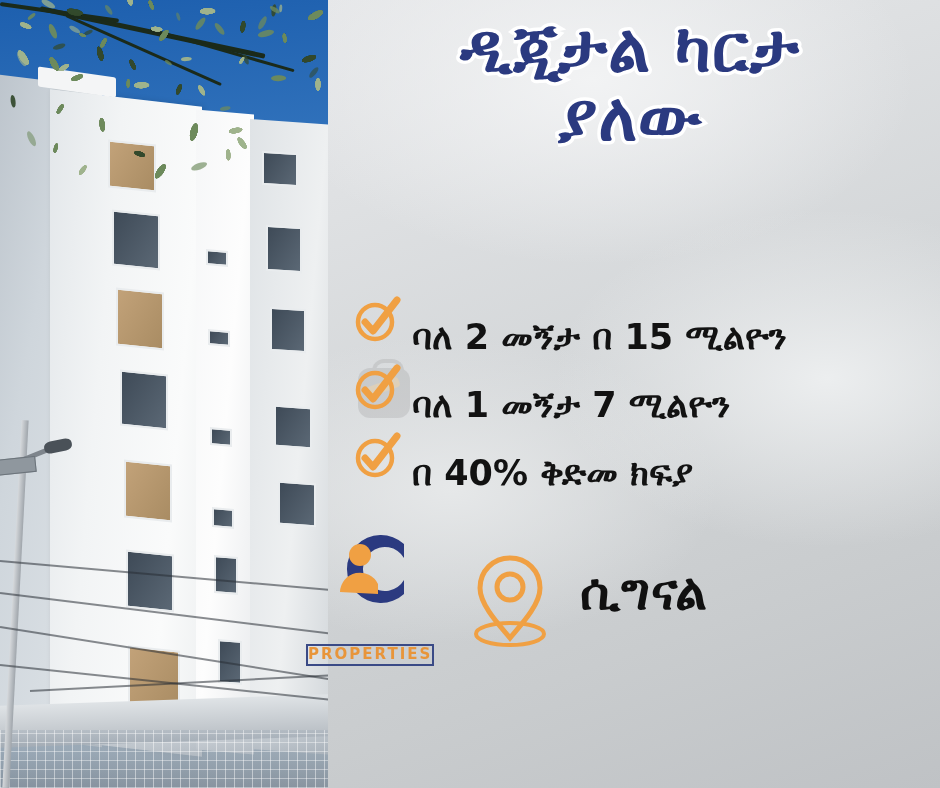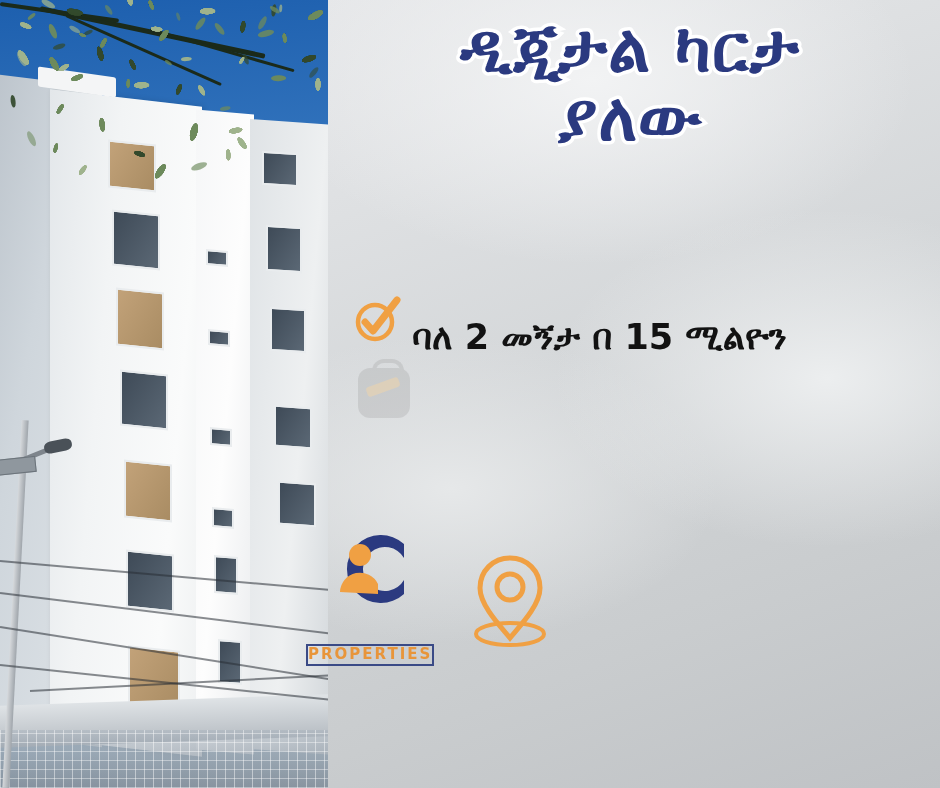--- a/index.html
+++ b/index.html
@@ -649,21 +649,39 @@
     <div class="bullet">
       <span class="chk">
         <svg width="50" height="50" viewBox="0 0 50 50">
           <circle cx="23" cy="27" r="17" fill="none" stroke="#F0A043" stroke-width="4.5"></circle>
           <path d="M13 27 L21 36 L45 5" fill="none" stroke="#F0A043" stroke-width="7" stroke-linecap="round" stroke-linejoin="round"></path>
         </svg>
       </span>
       <span class="btext">ባለ 2 መኝታ በ 15 ሚልዮን</span>
     </div>
 
-
+    <div class="bullet">
+      <span class="chk">
+        <svg width="50" height="50" viewBox="0 0 50 50">
+          <circle cx="23" cy="27" r="17" fill="none" stroke="#F0A043" stroke-width="4.5"></circle>
+          <path d="M13 27 L21 36 L45 5" fill="none" stroke="#F0A043" stroke-width="7" stroke-linecap="round" stroke-linejoin="round"></path>
+        </svg>
+      </span>
+      <span class="btext">ባለ 1 መኝታ 7 ሚልዮን</span>
+    </div>
+
+    <div class="bullet">
+      <span class="chk">
+        <svg width="50" height="50" viewBox="0 0 50 50">
+          <circle cx="23" cy="27" r="17" fill="none" stroke="#F0A043" stroke-width="4.5"></circle>
+          <path d="M13 27 L21 36 L45 5" fill="none" stroke="#F0A043" stroke-width="7" stroke-linecap="round" stroke-linejoin="round"></path>
+        </svg>
+      </span>
+      <span class="btext">በ 40% ቅድመ ክፍያ</span>
+    </div>
   </div>
 
   <div id="logo">
     <div class="mark">
       <svg width="104" height="82" viewBox="0 0 104 82">
         <path d="M88 16 A34 34 0 1 0 88 66 L88 52 A22 22 0 1 1 88 30 Z" fill="#2B3A80"></path>
         <path d="M24 64 A20 20 0 0 1 62 56 L62 66 Z" fill="#F0A043"></path>
         <circle cx="44" cy="27" r="11" fill="#F0A043"></circle>
       </svg>
     </div>
@@ -672,15 +690,16 @@
     </div>
   </div>
 
   <div id="pin">
     <svg width="96" height="106" viewBox="0 0 96 106">
       <path d="M48 12 C31 12 18 25 18 42 C18 60 40 82 48 92 C56 82 78 60 78 42 C78 25 65 12 48 12 Z" fill="none" stroke="#F0A043" stroke-width="5"></path>
       <circle cx="48" cy="41" r="13" fill="none" stroke="#F0A043" stroke-width="5"></circle>
       <ellipse cx="48" cy="88" rx="34" ry="11" fill="none" stroke="#F0A043" stroke-width="4"></ellipse>
     </svg>
   </div>
+  <div id="loc-text">ሲግናል</div>
 
 
 </div>
 
 </body></html>

